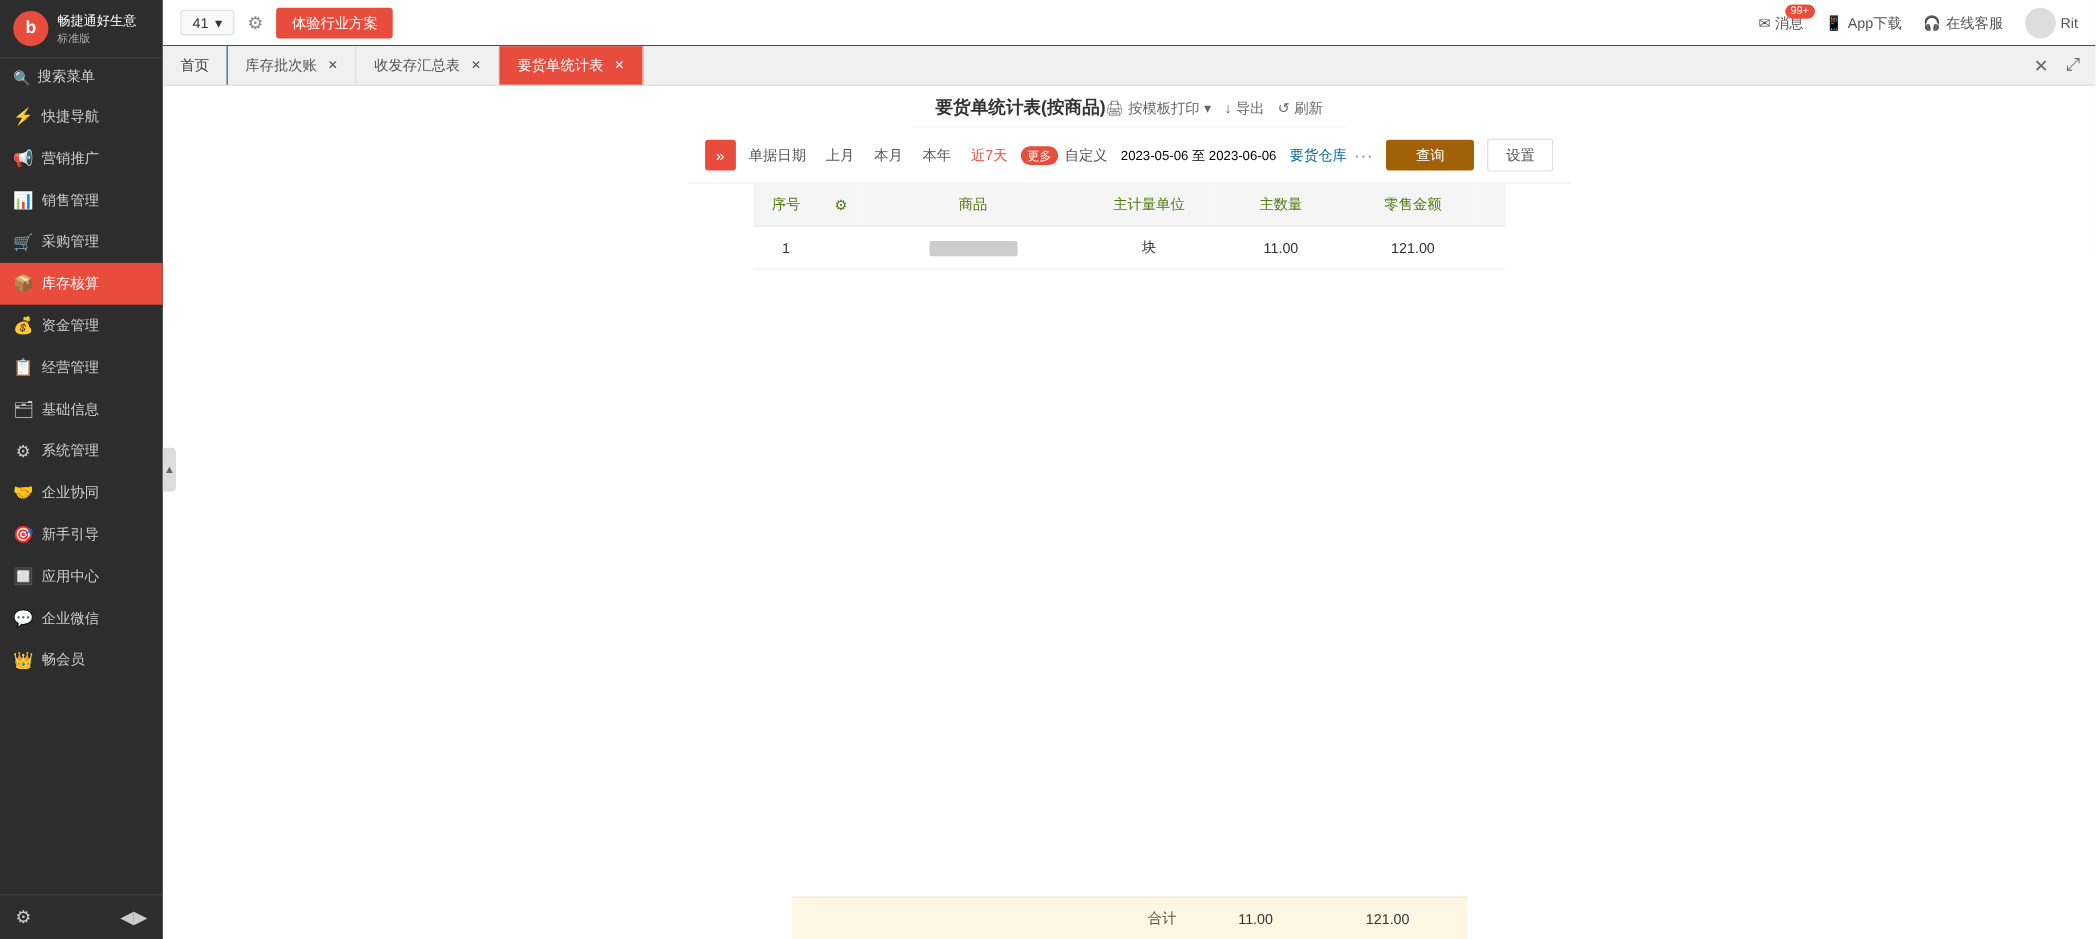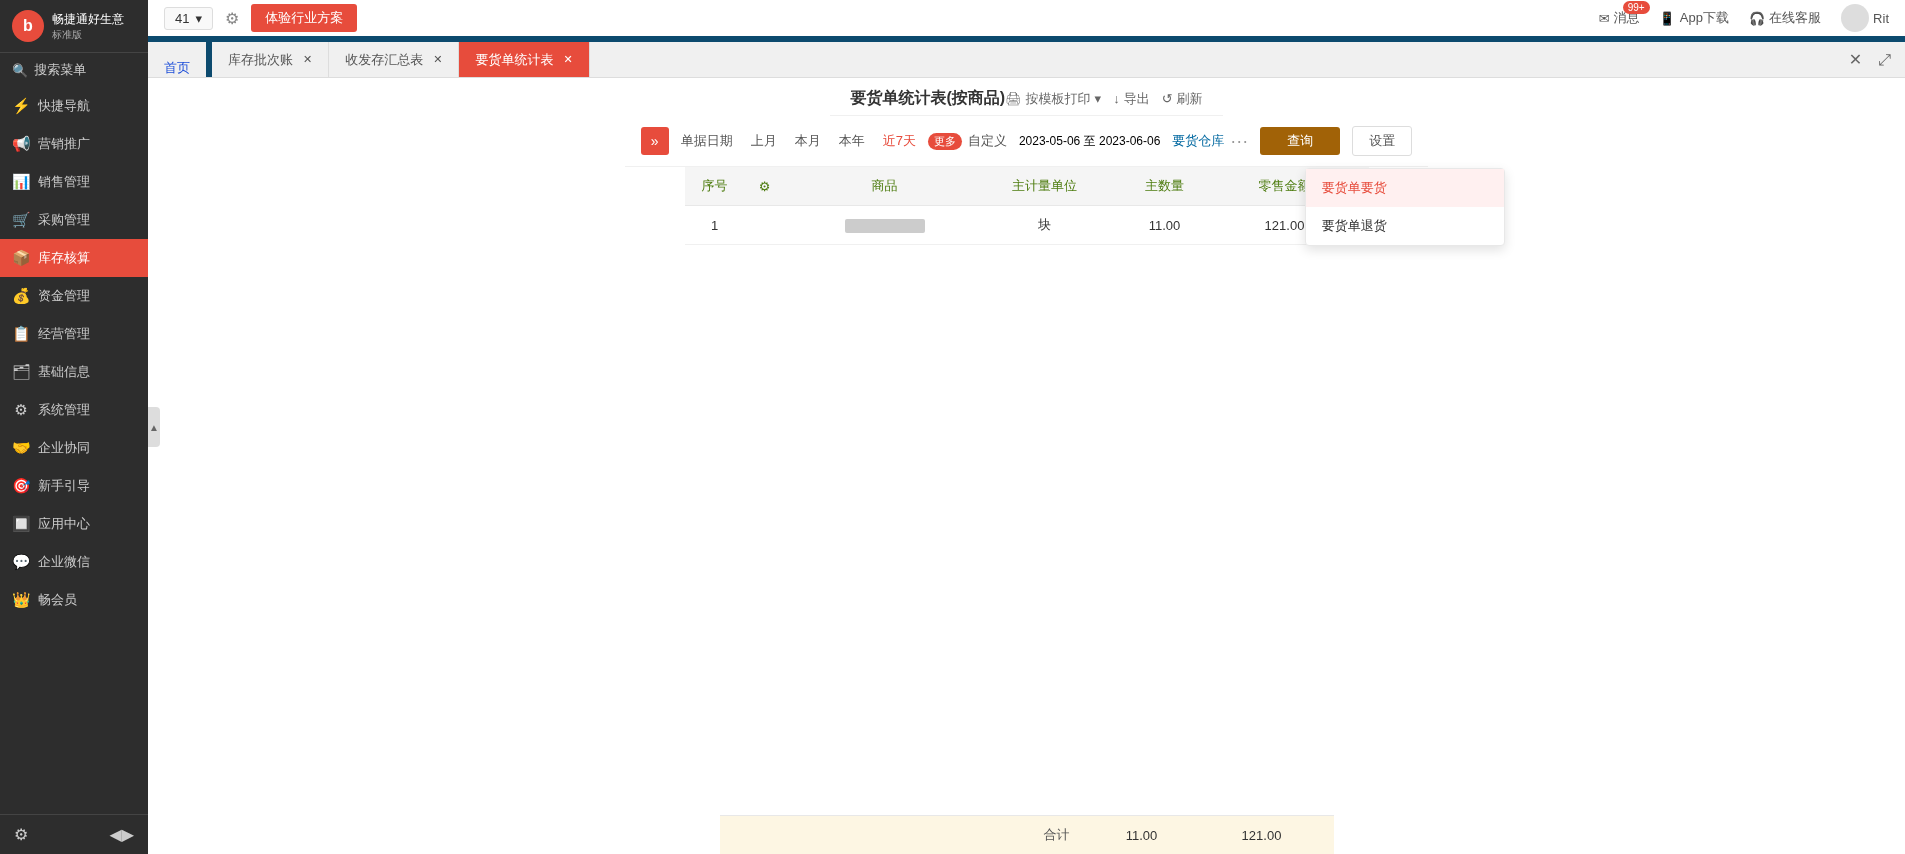--- a/index.html
+++ b/index.html
@@ -95,21 +95,21 @@
       overflow: hidden;
     }
 
     
     .topbar {
       background: white;
       height: 42px;
       display: flex;
       align-items: center;
       padding: 0 16px;
-      border-bottom: 6px solid #0c4a6e;
+      border-bottom: 1px solid #0c4a6e;
       gap: 12px;
       position: relative;
     }
     .topbar-dropdown {
       display: flex;
       align-items: center;
       gap: 6px;
       font-size: 13px;
       color: #333;
       cursor: pointer;
@@ -182,25 +182,25 @@
       white-space: nowrap;
     }
     .tab.active {
       background: #e74c3c;
       color: white;
     }
     .tab-home {
       padding: 0 16px;
       height: 100%;
       display: flex;
-      align-items: flex-end;
-      font-size: 13px;
-      color: #1d4ed8;
-      cursor: pointer;
-      border-right: 6px solid #0c4a6e;
+      align-items: center;
+      font-size: 13px;
+      color: #404040;
+      cursor: pointer;
+      border-right: 1px solid #0c4a6e;
     }
     .tab-close {
       font-size: 11px;
       color: inherit;
       margin-left: 4px;
     }
     .tab-actions {
       margin-left: auto;
       display: flex;
       align-items: center;
@@ -621,24 +621,20 @@
 
 
       <div class="filter-warehouse-section">
         <span class="filter-warehouse-label">要货仓库</span>
         <span class="filter-more-btn">···</span>
       </div>
 
       <button class="filter-query-btn">查询</button>
       <button class="filter-set-btn">设置</button>
 
-      <div class="dropdown-popup">
-        <div class="dropdown-item selected">要货单要货</div>
-        <div class="dropdown-item">要货单退货</div>
-      </div>
     </div>
 
     <div class="table-container">
       <table>
         <thead>
           <tr>
             <th style="width:60px;">序号</th>
             <th style="width:40px;">⚙</th>
             <th style="width:200px;">商品</th>
             <th style="width:120px;">主计量单位</th>

